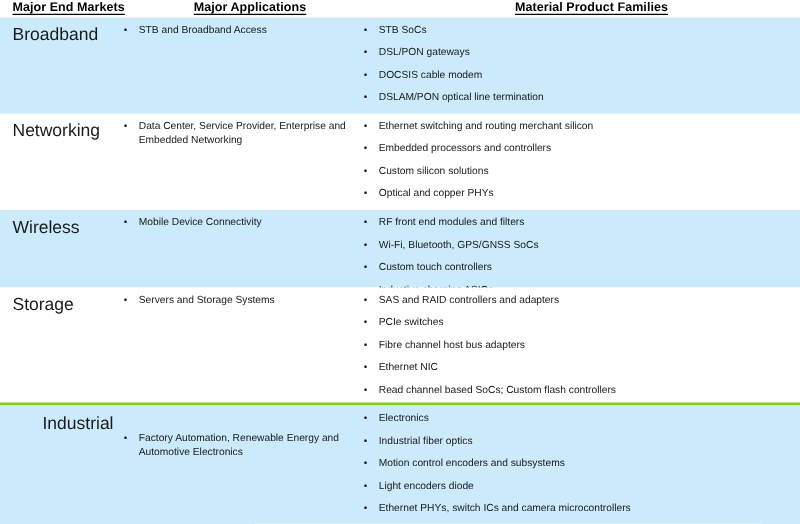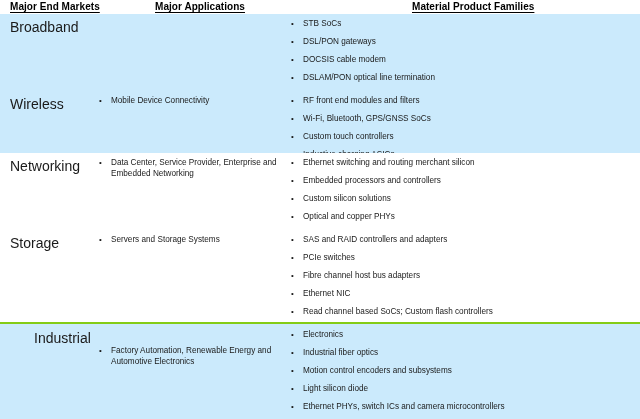--- a/index.html
+++ b/index.html
@@ -107,67 +107,72 @@
 
   <div class="header-row">
     <span class="hdr hdr-1">Major End Markets</span>
     <span class="hdr hdr-2">Major Applications</span>
     <span class="hdr hdr-3">Material Product Families</span>
   </div>
 
   <div class="row shaded" style="height:77px;">
     <div class="cell col-market" style="top:5px;">Broadband</div>
 
+    <div class="cell col-apps" style="top:5px;">
+      <ul class="blist spaced">
+        <li>STB and Broadband Access</li>
+      </ul>
+    </div>
 
     <div class="cell col-prods" style="top:5px;">
       <ul class="blist spaced">
         <li>STB SoCs</li>
         <li>DSL/PON gateways</li>
         <li>DOCSIS cable modem</li>
         <li>DSLAM/PON optical line termination</li>
         <li>Wi-Fi access point SoCs</li>
       </ul>
     </div>
   </div>
 
-  <div class="row shaded" style="height:62px;">
-    <div class="cell col-market" style="top:5px;">Wireless</div>
-
-    <div class="cell col-apps" style="top:5px;">
-      <ul class="blist spaced">
-        <li>Mobile Device Connectivity</li>
-      </ul>
-    </div>
-
-    <div class="cell col-prods" style="top:5px;">
-      <ul class="blist spaced">
-        <li>RF front end modules and filters</li>
-        <li>Wi-Fi, Bluetooth, GPS/GNSS SoCs</li>
-        <li>Custom touch controllers</li>
-        <li>Inductive charging ASICs</li>
-      </ul>
-    </div>
-  </div>
-
   <div class="row plain" style="height:77px;">
     <div class="cell col-market" style="top:5px;">Networking</div>
 
     <div class="cell col-apps" style="top:5px;">
       <ul class="blist spaced">
         <li>Data Center, Service Provider, Enterprise and Embedded Networking</li>
       </ul>
     </div>
 
     <div class="cell col-prods" style="top:5px;">
       <ul class="blist spaced">
         <li>Ethernet switching and routing merchant silicon</li>
         <li>Embedded processors and controllers</li>
         <li>Custom silicon solutions</li>
         <li>Optical and copper PHYs</li>
         <li>Fiber optic transmitter and receiver components</li>
+      </ul>
+    </div>
+  </div>
+
+  <div class="row shaded" style="height:62px;">
+    <div class="cell col-market" style="top:5px;">Wireless</div>
+
+    <div class="cell col-apps" style="top:5px;">
+      <ul class="blist spaced">
+        <li>Mobile Device Connectivity</li>
+      </ul>
+    </div>
+
+    <div class="cell col-prods" style="top:5px;">
+      <ul class="blist spaced">
+        <li>RF front end modules and filters</li>
+        <li>Wi-Fi, Bluetooth, GPS/GNSS SoCs</li>
+        <li>Custom touch controllers</li>
+        <li>Inductive charging ASICs</li>
       </ul>
     </div>
   </div>
 
   <div class="row plain ruled" style="height:94px;">
     <div class="cell col-market" style="top:5px;">Storage</div>
 
     <div class="cell col-apps" style="top:5px;">
       <ul class="blist spaced">
         <li>Servers and Storage Systems</li>
@@ -193,19 +198,19 @@
       <ul class="blist spaced">
         <li>Factory Automation, Renewable Energy and Automotive Electronics</li>
       </ul>
     </div>
 
     <div class="cell col-prods" style="top:6px;">
       <ul class="blist spaced">
         <li>Electronics</li>
         <li>Industrial fiber optics</li>
         <li>Motion control encoders and subsystems</li>
-        <li>Light silicon diode</li>
+        <li>Light encoders diode</li>
         <li>Ethernet PHYs, switch ICs and camera microcontrollers</li>
       </ul>
     </div>
   </div>
 
 </div>
 
 </body></html>

